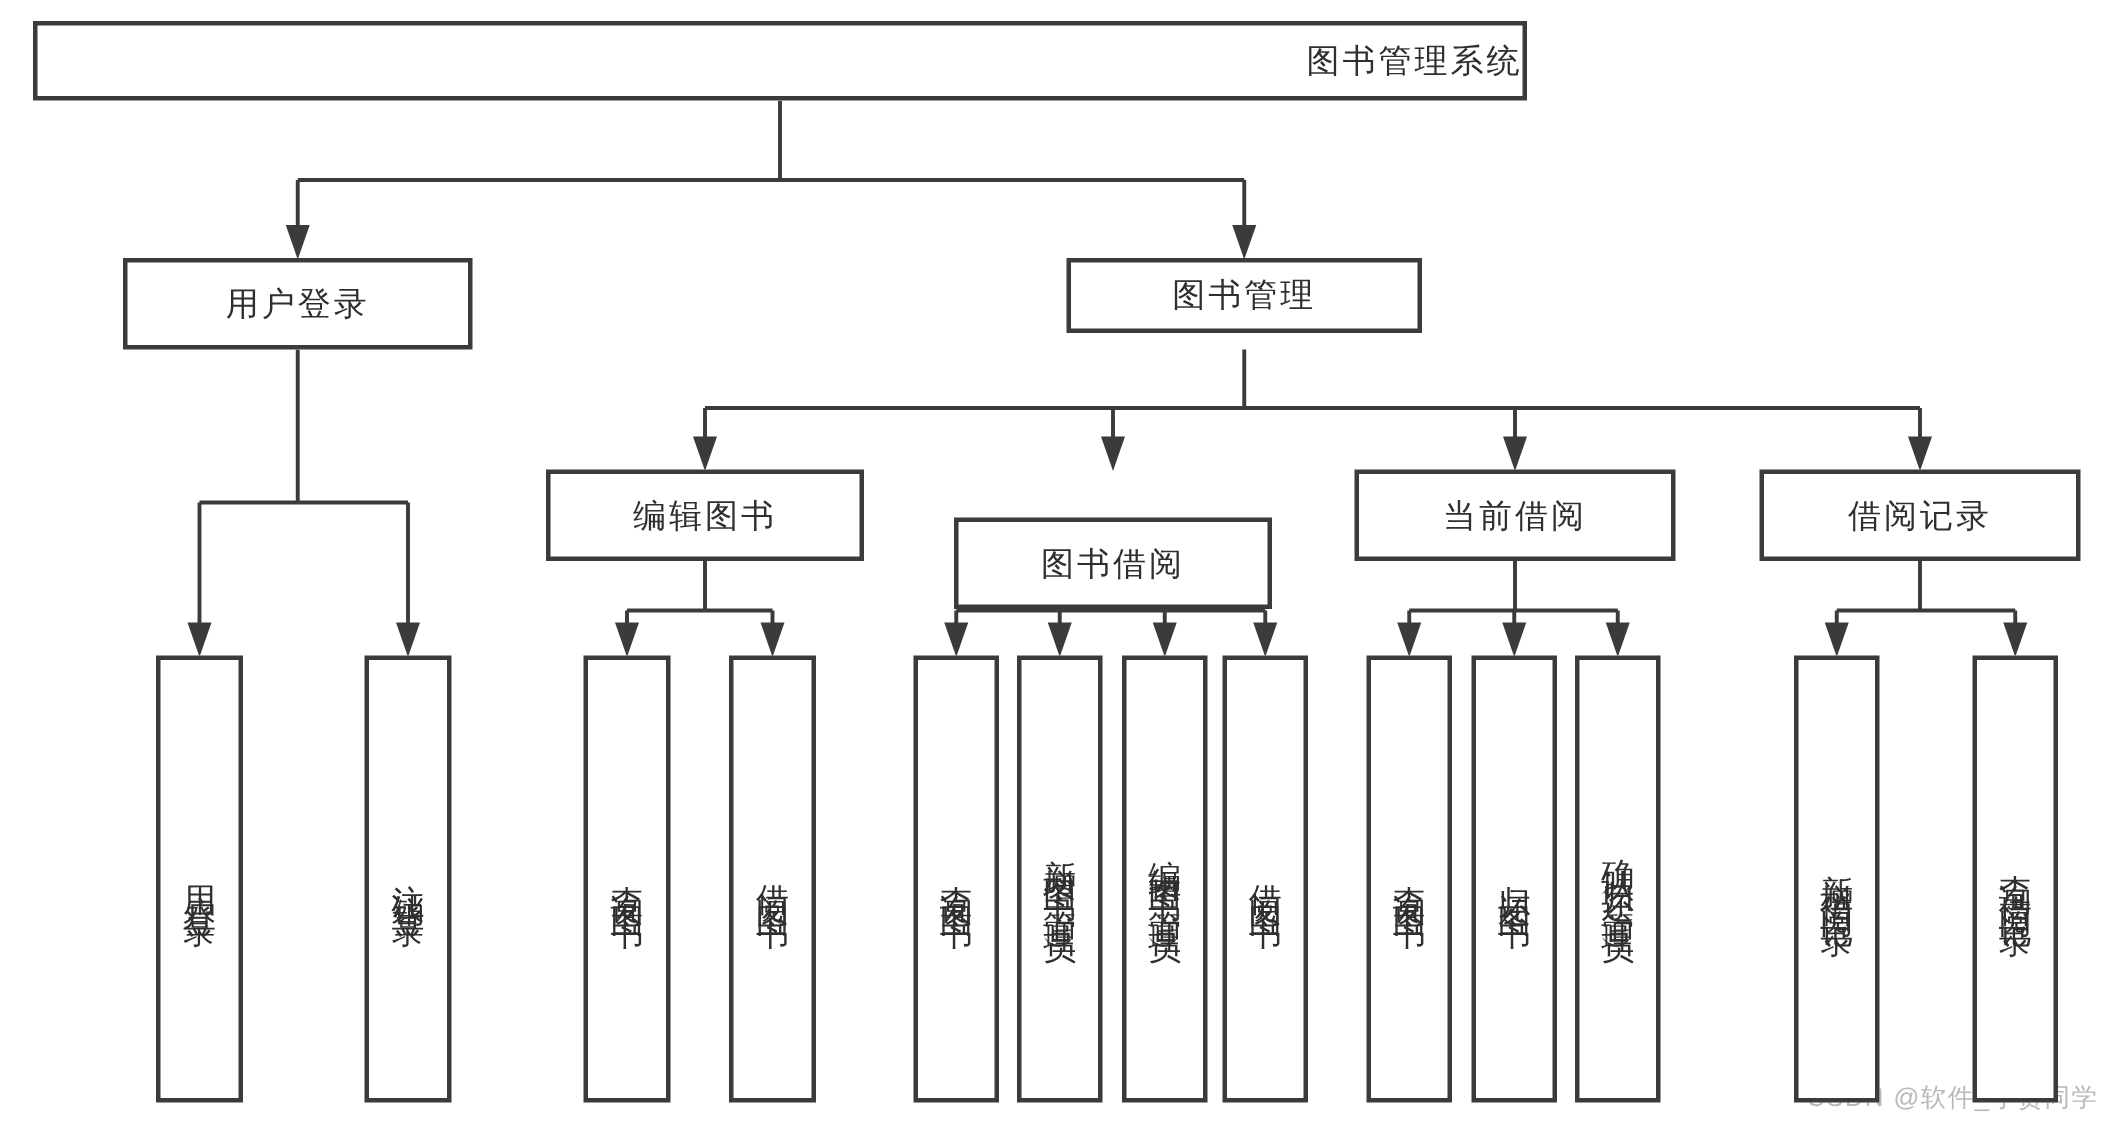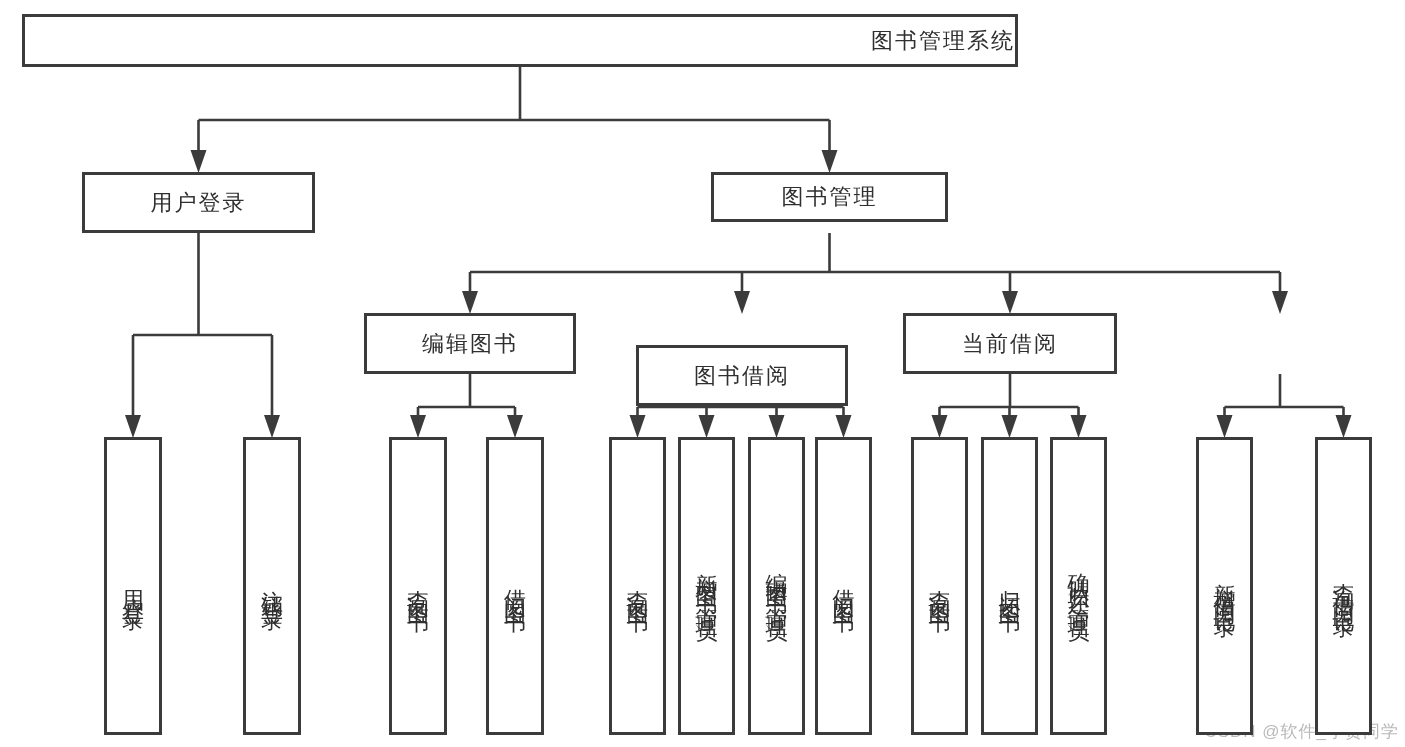--- a/index.html
+++ b/index.html
@@ -94,20 +94,23 @@
     </div>
     <div class="node horizontal" style="left: 364px; top: 313px; width: 212px; height: 61px;">
       <span class="node-label">编辑图书</span>
     </div>
     <div class="node horizontal" style="left: 636px; top: 313px; width: 212px; height: 61px; margin-top: 32px;">
       <span class="node-label">图书借阅</span>
     </div>
     <div class="node horizontal" style="left: 903px; top: 313px; width: 214px; height: 61px;">
       <span class="node-label">当前借阅</span>
     </div>
+    <div class="node horizontal" style="left: 1173px; top: 313px; width: 214px; height: 61px;">
+      <span class="node-label">借阅记录</span>
+    </div>
     <div class="node vertical" style="left: 104px; top: 437px; width: 58px; height: 298px;">
       <span class="node-label">用户登录</span>
     </div>
     <div class="node vertical" style="left: 243px; top: 437px; width: 58px; height: 298px;">
       <span class="node-label">注销登录</span>
     </div>
     <div class="node vertical" style="left: 389px; top: 437px; width: 58px; height: 298px;">
       <span class="node-label">查询图书</span>
     </div>
     <div class="node vertical" style="left: 486px; top: 437px; width: 58px; height: 298px;">

